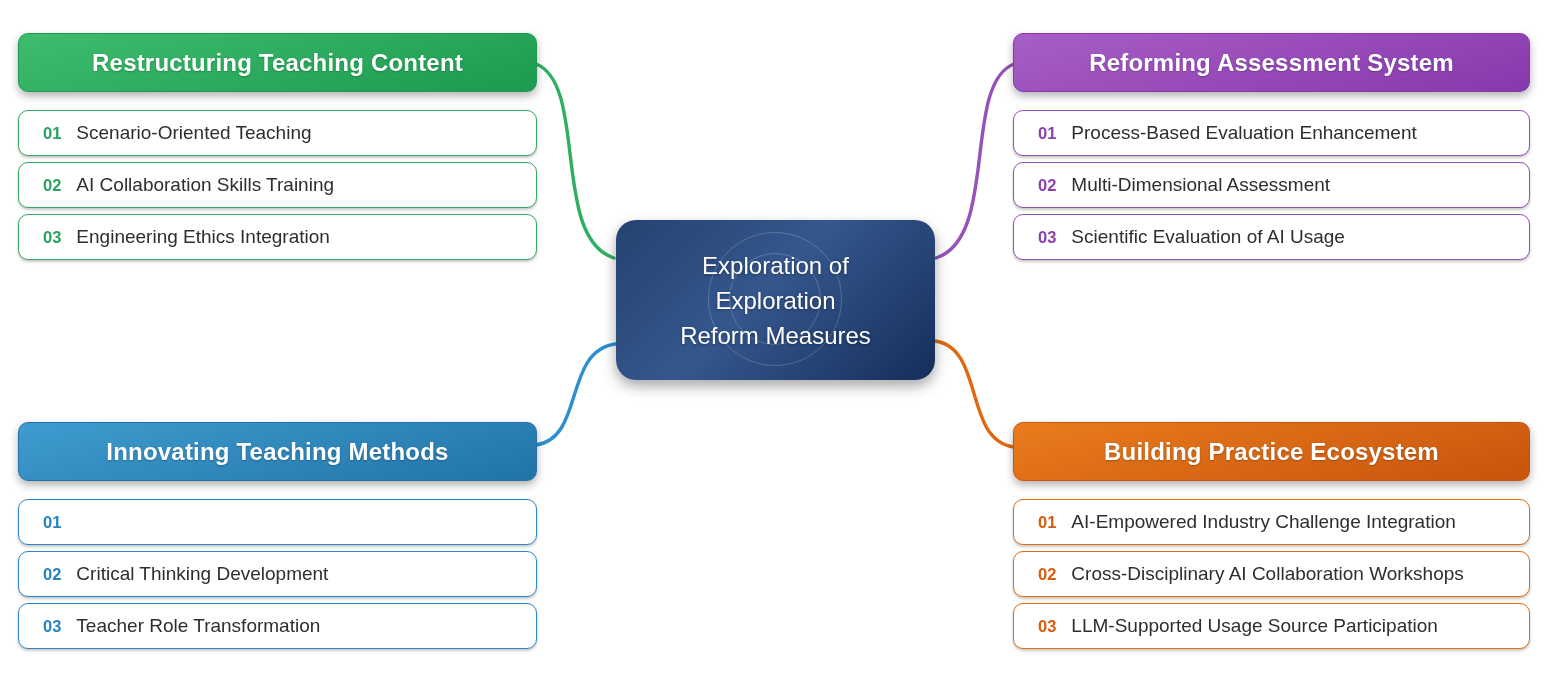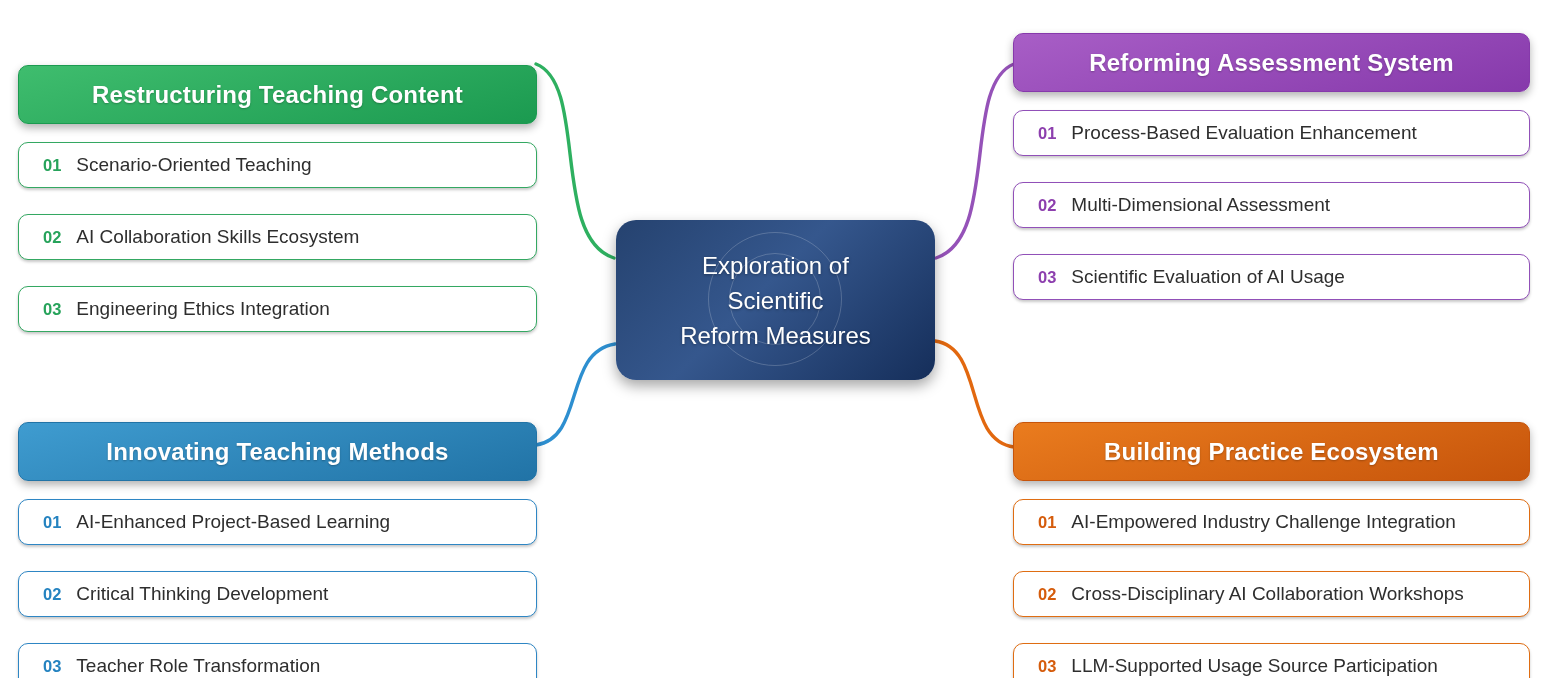--- a/index.html
+++ b/index.html
@@ -3,39 +3,39 @@
 <meta charset="utf-8">
 <style>
   html,body{margin:0;padding:0;background:#ffffff;}
   body{font-family:"Liberation Sans","DejaVu Sans",sans-serif;}
   .stage{position:relative;width:1551px;height:678px;background:#ffffff;overflow:hidden;}
 
   .links{position:absolute;left:0;top:0;width:1551px;height:678px;pointer-events:none;}
   .links path{fill:none;stroke-width:3.4;stroke-linecap:round;}
 
   .branch{position:absolute;display:flex;flex-direction:column;}
-  .branch.pos-tl{left:18px;  top:33px;  width:519px;margin-top:32px;}
+  .branch.pos-tl{left:18px;  top:33px;  width:519px;}
   .branch.pos-tr{left:1013px;top:33px;  width:517px;}
   .branch.pos-bl{left:18px;  top:422px; width:519px;}
   .branch.pos-br{left:1013px;top:422px; width:517px;justify-content:center;}
 
   .branch-header{
     height:59px;border-radius:10px;
     background:linear-gradient(165deg,var(--h1) 0%,var(--h2) 100%);
     border:1px solid var(--h2);
     box-shadow:0 4px 8px rgba(0,0,0,0.30);
     display:flex;align-items:center;justify-content:center;
     margin-bottom:18px;box-sizing:border-box;
   }
   .branch-header span{
     color:#ffffff;font-size:24px;font-weight:bold;letter-spacing:0.2px;
     text-shadow:0 1px 2px rgba(0,0,0,0.25);white-space:nowrap;
   }
 
-  .cards{display:flex;flex-direction:column;gap:26px;}
+  .cards{display:flex;flex-direction:column;gap:6px;}
   .card{
     height:46px;border-radius:10px;background:#ffffff;
     border:1.7px solid var(--bd);
     box-shadow:0 2px 3px rgba(0,0,0,0.22);
     display:flex;align-items:center;box-sizing:border-box;
   }
   .card .num{
     color:var(--num);font-weight:bold;font-size:16.5px;
     margin-left:24px;margin-right:15px;white-space:nowrap;
   }
@@ -72,21 +72,21 @@
     <div class="branch-header">
       <span>Restructuring Teaching Content</span>
     </div>
     <div class="cards">
       <div class="card">
         <span class="num">01</span>
         <span class="txt">Scenario-Oriented Teaching</span>
       </div>
       <div class="card">
         <span class="num">02</span>
-        <span class="txt">AI Collaboration Skills Ecosystem</span>
+        <span class="txt">AI Collaboration Skills Training</span>
       </div>
       <div class="card">
         <span class="num">03</span>
         <span class="txt">Engineering Ethics Integration</span>
       </div>
     </div>
   </section>
 
   <section class="branch pos-tr" style="--h1: #a85ec6; --h2: #8639ab; --bd: #9150b8; --num: #8d3fae;">
     <div class="branch-header">
@@ -108,21 +108,20 @@
     </div>
   </section>
 
   <section class="branch pos-bl" style="--h1: #3f9cd0; --h2: #2173a6; --bd: #2e86c4; --num: #2583c0;">
     <div class="branch-header">
       <span>Innovating Teaching Methods</span>
     </div>
     <div class="cards">
       <div class="card">
         <span class="num">01</span>
-        <span class="txt">AI-Enhanced Project-Based Learning</span>
       </div>
       <div class="card">
         <span class="num">02</span>
         <span class="txt">Critical Thinking Development</span>
       </div>
       <div class="card">
         <span class="num">03</span>
         <span class="txt">Teacher Role Transformation</span>
       </div>
     </div>
@@ -146,18 +145,18 @@
         <span class="txt">LLM-Supported Usage Source Participation</span>
       </div>
     </div>
   </section>
 
   <div class="center-node" style="background: linear-gradient(135deg, rgb(37, 66, 111) 0%, rgb(53, 87, 141) 45%, rgb(21, 46, 90) 100%);">
     <div class="ring ring-outer"></div>
     <div class="ring ring-inner"></div>
     <div class="center-text">
       <div>Exploration of</div>
-      <div>Scientific</div>
+      <div>Exploration</div>
       <div>Reform Measures</div>
     </div>
   </div>
 
 </div>
 
 </body></html>

